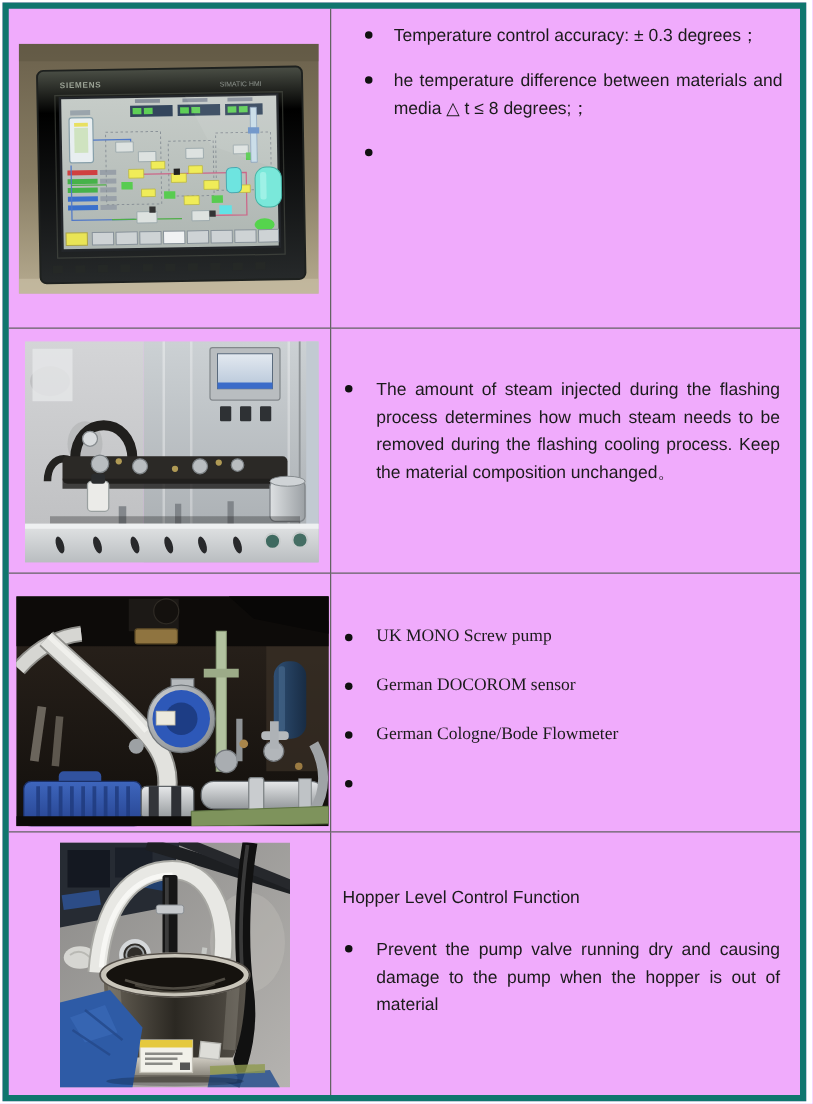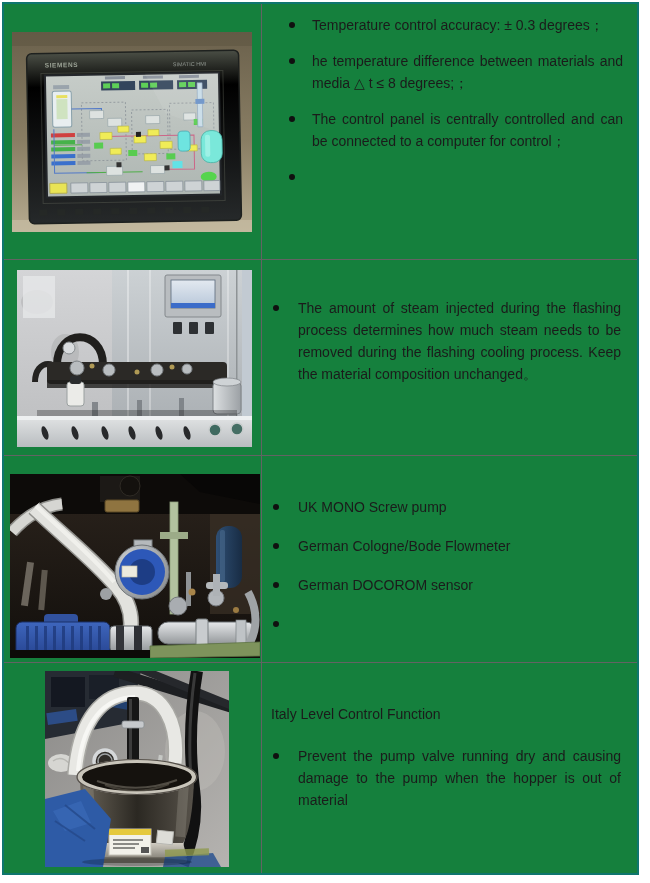--- a/index.html
+++ b/index.html
@@ -2,44 +2,44 @@
 <html><head>
 <meta charset="utf-8">
 <style>
   html,body{margin:0;padding:0;}
   body{
     width:650px;height:883px;background:#ffffff;position:relative;
     font-family:"Liberation Sans", sans-serif;color:#1b1b1b;
   }
   .spec-table{
     position:absolute;left:2px;top:2px;width:633px;height:869px;
-    border:2px solid #0f766e;
+    border:5px solid #0f766e;
     display:grid;
     grid-template-columns:258px 1fr;
     grid-template-rows:256px 196px 207px 1fr;
-    background:#15803d;
+    background:#f0abfc;
   }
   .cell{position:relative;overflow:hidden;}
   .c1{border-right:1px solid #636363;}
   .rb{border-bottom:1px solid #636363;}
   .textcell{font-size:14px;line-height:22px;}
   .item{display:flex;align-items:flex-start;text-align:justify;}
   .item .dot{flex:0 0 6px;width:6px;height:6px;border-radius:50%;background:#101010;margin-top:8px;}
   .item p{margin:0;flex:1;}
   
   .r1t{padding:10px 14px 0 0;}
   .r1t .item{padding-left:27px;}
   .r1t .dot{margin-right:17px;}
   .r1t .item + .item{margin-top:14px;}
   
   .r2t{padding:37px 16px 16px 0;}
   .r2t .item{padding-left:11px;}
   .r2t .dot{margin-right:19px;}
   
-  .r3t{padding:40px 16px 0 0;}
+  .r3t{padding:40px 16px 0 0;font-family:Liberation Serif, serif;}
   .r3t .item{padding-left:11px;}
   .r3t .dot{margin-right:19px;}
   .r3t .item + .item{margin-top:17px;}
   
   .r4t{padding:40px 16px 0 0;}
   .r4t .heading{margin:0 0 20px 9px;font-size:14px;font-weight:400;}
   .r4t .item{padding-left:11px;}
   .r4t .dot{margin-right:19px;}
   .photo{position:absolute;}
   #ph1{left:8px;top:28px;width:240px;height:200px;}
@@ -175,24 +175,20 @@
     <div class="item">
       <span class="dot"></span>
       <p>Temperature control accuracy: ± 0.3 degrees；</p>
     </div>
     <div class="item">
       <span class="dot"></span>
       <p>he temperature difference between materials and media △ t ≤ 8 degrees;；</p>
     </div>
     <div class="item">
       <span class="dot"></span>
-      <p>The control panel is centrally controlled and can be connected to a computer for control；</p>
-    </div>
-    <div class="item">
-      <span class="dot"></span>
     </div>
   </div>
 
   <div class="cell c1 rb">
     <div class="photo" id="ph2">
       <svg viewBox="0 0 235 177" preserveAspectRatio="none">
         <defs>
           <linearGradient id="p2wall" x1="0" y1="0" x2="0" y2="1">
               <stop offset="0" stop-color="#d4d5d7"></stop>
               <stop offset="1" stop-color="#bcbdbf"></stop>
@@ -355,25 +351,25 @@
     </div>
   </div>
 
   <div class="cell rb textcell r3t">
     <div class="item">
       <span class="dot"></span>
       <p>UK MONO Screw pump</p>
     </div>
     <div class="item">
       <span class="dot"></span>
+      <p>German DOCOROM sensor</p>
+    </div>
+    <div class="item">
+      <span class="dot"></span>
       <p>German Cologne/Bode Flowmeter</p>
-    </div>
-    <div class="item">
-      <span class="dot"></span>
-      <p>German DOCOROM sensor</p>
     </div>
     <div class="item">
       <span class="dot"></span>
     </div>
   </div>
 
   <div class="cell c1">
     <div class="photo" id="ph4">
       <svg viewBox="0 0 184 196" preserveAspectRatio="none">
         <defs>
@@ -435,20 +431,20 @@
         <polygon points="8,140 36,130 46,152 20,160" fill="#3a6ab8" opacity="0.7"></polygon>
         <path d="M 10,150 L 40,170 M 20,134 L 50,158" stroke="#24498a" stroke-width="2" opacity="0.8" fill="none"></path>
         <polygon points="120,186 168,182 176,196 118,196" fill="#2a528f" opacity="0.85"></polygon>
         <rect x="120" y="178" width="44" height="7" fill="#8f9a4f" opacity="0.8" transform="rotate(-2 142 181)"></rect>
         <ellipse cx="92" cy="191" rx="55" ry="4" fill="#000000" opacity="0.22"></ellipse>
       </svg>
     </div>
   </div>
 
   <div class="cell textcell r4t">
-    <p class="heading">Italy Level Control Function</p>
+    <p class="heading">Hopper Level Control Function</p>
     <div class="item">
       <span class="dot"></span>
       <p>Prevent the pump valve running dry and causing damage to the pump when the hopper is out of material</p>
     </div>
   </div>
 
 </div>
 
 </body></html>

